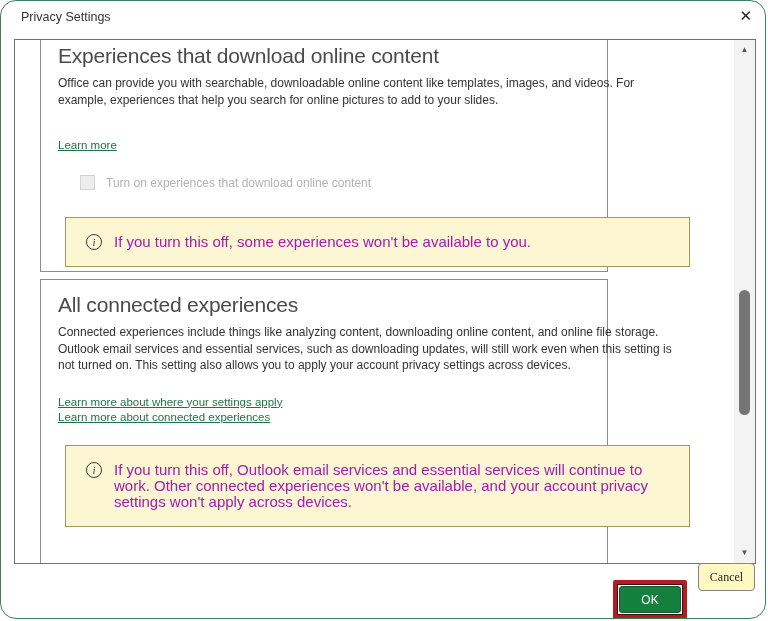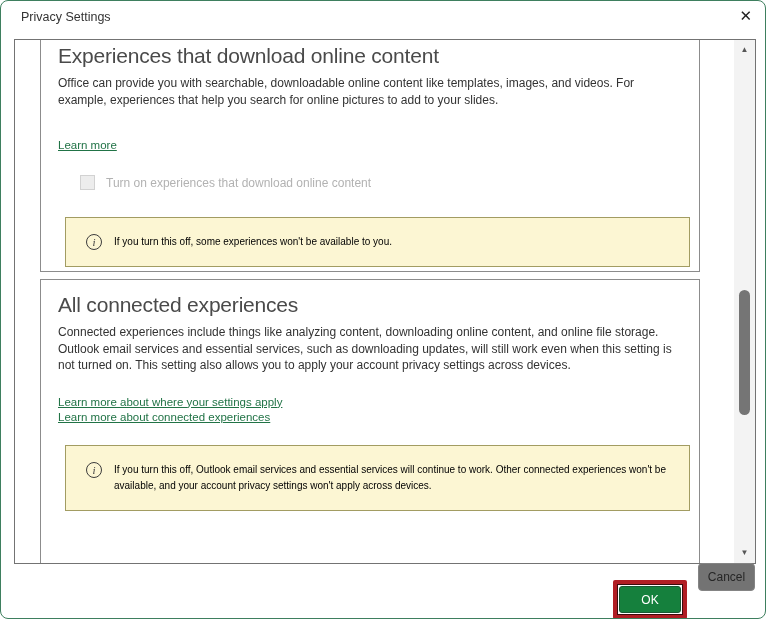--- a/index.html
+++ b/index.html
@@ -1,33 +1,33 @@
 <!DOCTYPE html>
 <html><head>
 <meta charset="utf-8">
 <style>
   html,body{margin:0;padding:0;width:768px;height:621px;background:#fff;
     font-family:"Liberation Sans","DejaVu Sans",sans-serif;}
   .dialog{position:absolute;left:0;top:0;width:766px;height:619px;
-    border:1px solid #3e7f5e;border-radius:8px;background:#fff;box-sizing:border-box;overflow:hidden;}
+    border:1px solid #3e7f5e;border-radius:16px;background:#fff;box-sizing:border-box;overflow:hidden;}
   .titlebar{position:absolute;left:0;top:0;width:100%;height:34px;}
   .title{position:absolute;left:20px;top:9px;font-size:12.5px;color:#333;}
   .close-btn{position:absolute;right:13px;top:6px;font-size:15px;color:#222;cursor:pointer;line-height:18px;}
   .viewport{position:absolute;left:13px;top:38px;width:742px;height:525px;
     border:1px solid #737373;background:#fff;box-sizing:border-box;overflow:hidden;}
   
   .scrollbar{position:absolute;right:0;top:0;width:21px;height:100%;background:#f3f3f3;}
   .scroll-arrow{position:absolute;left:0;width:21px;height:16px;text-align:center;
     font-size:8px;color:#555;line-height:16px;cursor:pointer;}
   .scroll-up{top:2px;}
   .scroll-down{bottom:2px;}
   .scroll-thumb{position:absolute;left:5px;top:250px;width:11px;height:125px;
     background:#757575;border-radius:6px;cursor:grab;}
   
-  .section{position:absolute;left:25px;width:660px;border:1px solid #8c8c8c;
+  .section{position:absolute;left:25px;width:568px;border:1px solid #8c8c8c;
     background:#fff;box-sizing:border-box;padding:0 0 0 17px;}
   .section-1{top:-1px;height:233px;border-top:none;}
   .section-2{top:239px;height:300px;border-bottom:none;}
   .section-heading{font-size:21px;font-weight:400;color:#4a4a4a;margin:0;
     letter-spacing:-0.2px;}
   .section-1 .section-heading{padding-top:5px;}
   .section-2 .section-heading{padding-top:13px;}
   .section-body{font-size:12px;line-height:16.5px;color:#333;margin:7px 0 0 0;width:628px;}
   .link{color:#217346;font-size:11.5px;text-decoration:underline;cursor:pointer;display:inline-block;}
   .links-1{margin-top:27px;text-decoration:underline;}
@@ -44,30 +44,30 @@
     margin:6px 0 0 16px;padding:8px 16px 8px 11px;
     border:4px solid #b01e24;border-radius:3px;background:#fff;box-shadow:inset 0 0 0 1px #3c0b0d;}
   
   .notice{display:flex;align-items:flex-start;gap:12px;width:625px;box-sizing:border-box;
     background:#fcf6d3;border:1px solid #a29c62;padding:16px 20px;}
   .notice-1{margin:27px 0 0 7px;align-items:center;}
   .notice-2{margin:20px 0 0 7px;}
   .info-icon{width:16px;height:16px;box-sizing:border-box;border:1px solid #3c3c3c;border-radius:50%;
     color:#3c3c3c;font-size:11px;line-height:14px;text-align:center;
     font-family:"Liberation Serif",serif;font-style:italic;flex:0 0 auto;}
-  .notice-text{font-size:10px;line-height:16px;color:#000000;max-width:560px;}
+  .notice-text{font-size:15px;line-height:16px;color:#a21caf;max-width:560px;}
   
   .ok-highlight{position:absolute;left:612px;top:579px;border:4px solid #b01e24;
     border-radius:2px;padding:2px;background:#fff;box-shadow:inset 0 0 0 1px #3c0b0d;}
   .ok-button{display:block;width:62px;height:27px;background:#15803d;color:#fff;
     border:1px solid #185934;border-radius:3px;font-size:12px;cursor:pointer;
     font-family:"Liberation Sans",sans-serif;}
   .cancel-button{position:absolute;left:697px;top:562px;width:57px;height:28px;
-    background:#737373;color:#262626;border:1px solid #848484;border-radius:4px;
-    font-size:12px;cursor:pointer;font-family:Liberation Sans, sans-serif;}
+    background:#fef9c3;color:#262626;border:1px solid #848484;border-radius:4px;
+    font-size:12px;cursor:pointer;font-family:Liberation Serif, serif;}
 </style>
 </head>
 <body>
 
 <div class="dialog">
 
   <div class="titlebar">
     <span class="title">Privacy Settings</span>
     <span class="close-btn">✕</span>
   </div>

